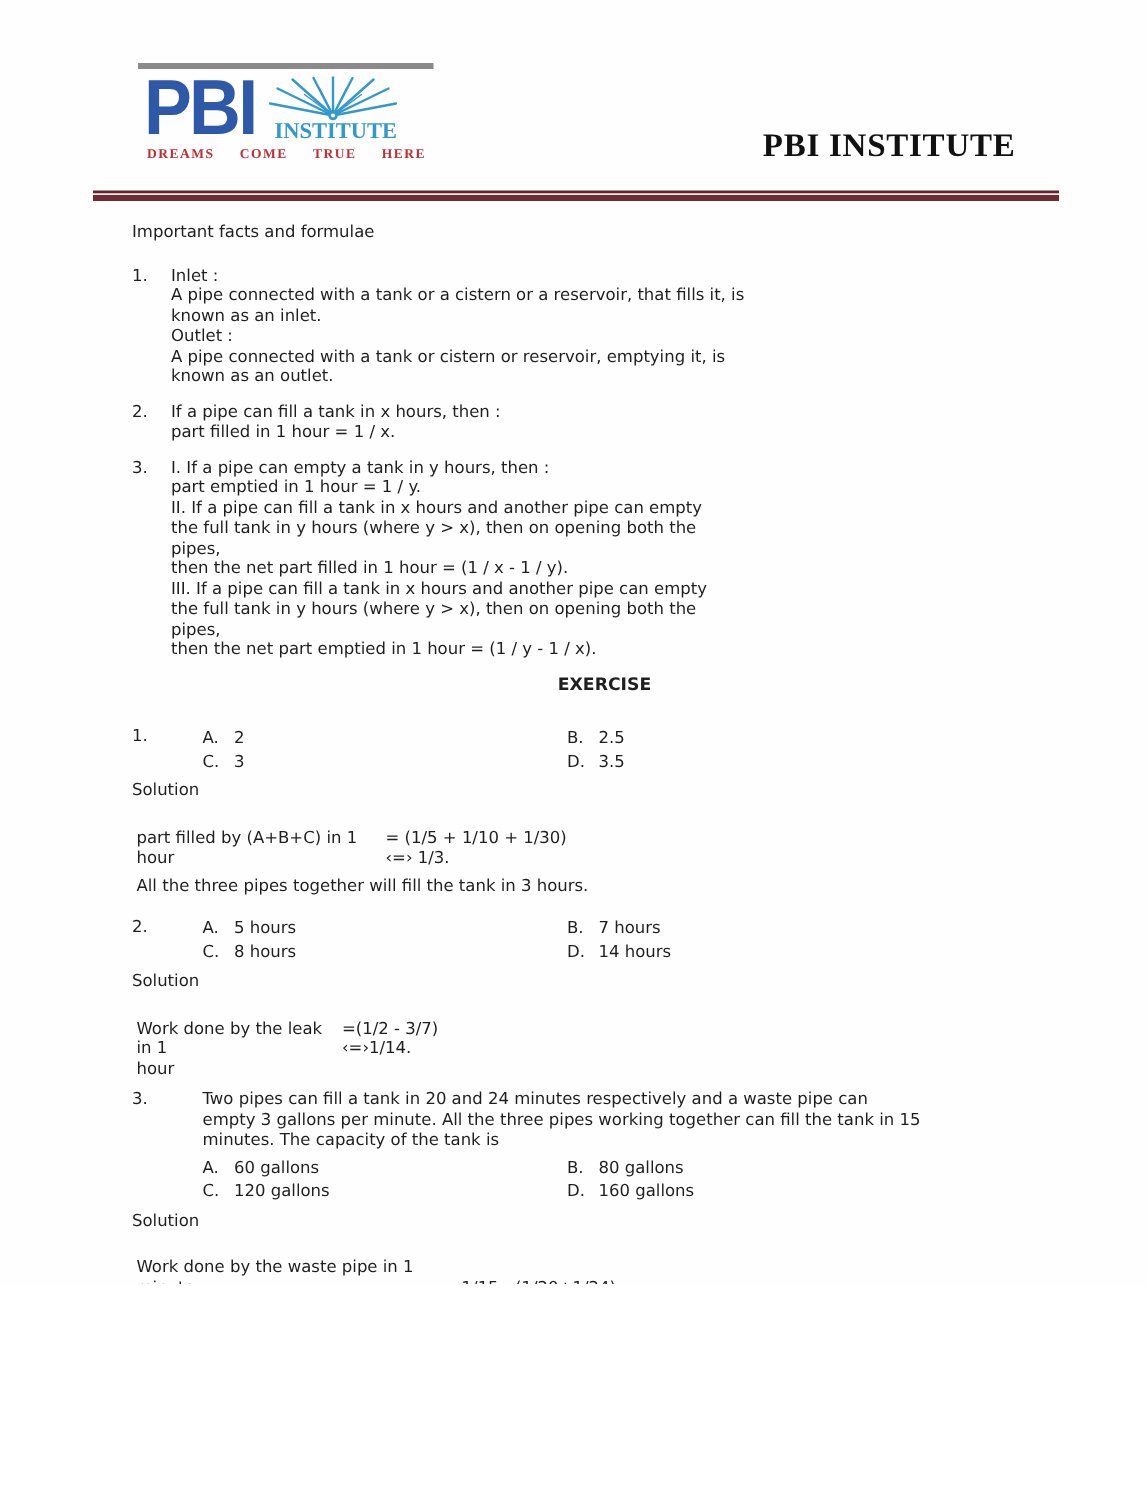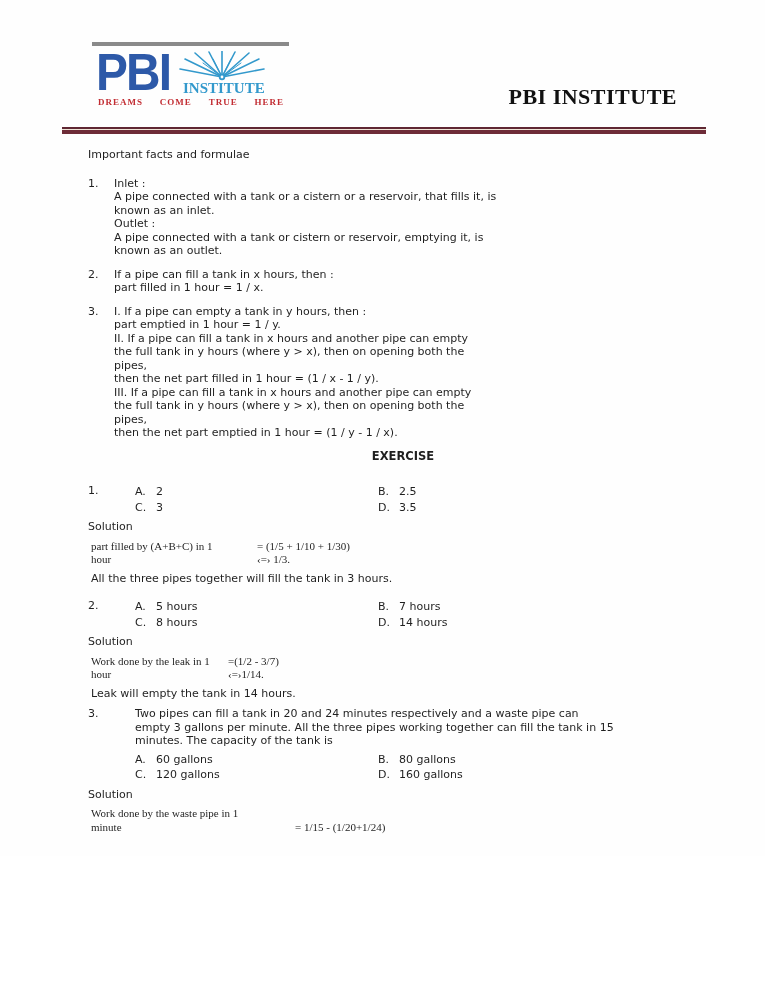--- a/index.html
+++ b/index.html
@@ -76,21 +76,21 @@
   .q-num { width:47px; flex:none; }
   .q-body { flex:1; }
   .q-text { margin-bottom:4px; }
   .opt-grid {
     display:grid; grid-template-columns:243px auto;
     line-height:15.5px;
   }
   .opt { display:flex; }
   .opt-letter { width:21px; flex:none; }
   .sol-label { margin-top:5px; }
-  .work { display:flex; margin-top:6px; padding-left:3px;font-family:Liberation Serif, serif; }
+  .work { display:flex; margin-top:18px; padding-left:3px; }
   .q1 .work-left { width:166px; flex:none; }
   .q2 .work-left { width:137px; flex:none; }
   .q3 .work-left { width:204px; flex:none; }
   .work-right { flex:1; }
   .q3 .work-right { align-self:flex-end; }
   .conclusion { margin-top:5px; padding-left:3px; }
 </style>
 </head>
 <body>
 
@@ -231,21 +231,20 @@
           </div>
         </div>
       </div>
       <p class="sol-label">Solution</p>
       <div class="work">
         <div class="work-left pre">Work done by the leak in 1
 hour</div>
         <div class="work-right pre">=(1/2 - 3/7)
 ‹=›1/14.</div>
       </div>
-      <p class="conclusion">Leak will empty the tank in 14 hours.</p>
     </section>
 
     <section class="question q3">
       <div class="q-row">
         <span class="q-num">3.</span>
         <div class="q-body">
           <p class="q-text pre">Two pipes can fill a tank in 20 and 24 minutes respectively and a waste pipe can
 empty 3 gallons per minute. All the three pipes working together can fill the tank in 15
 minutes. The capacity of the tank is</p>
           <div class="opt-grid">

